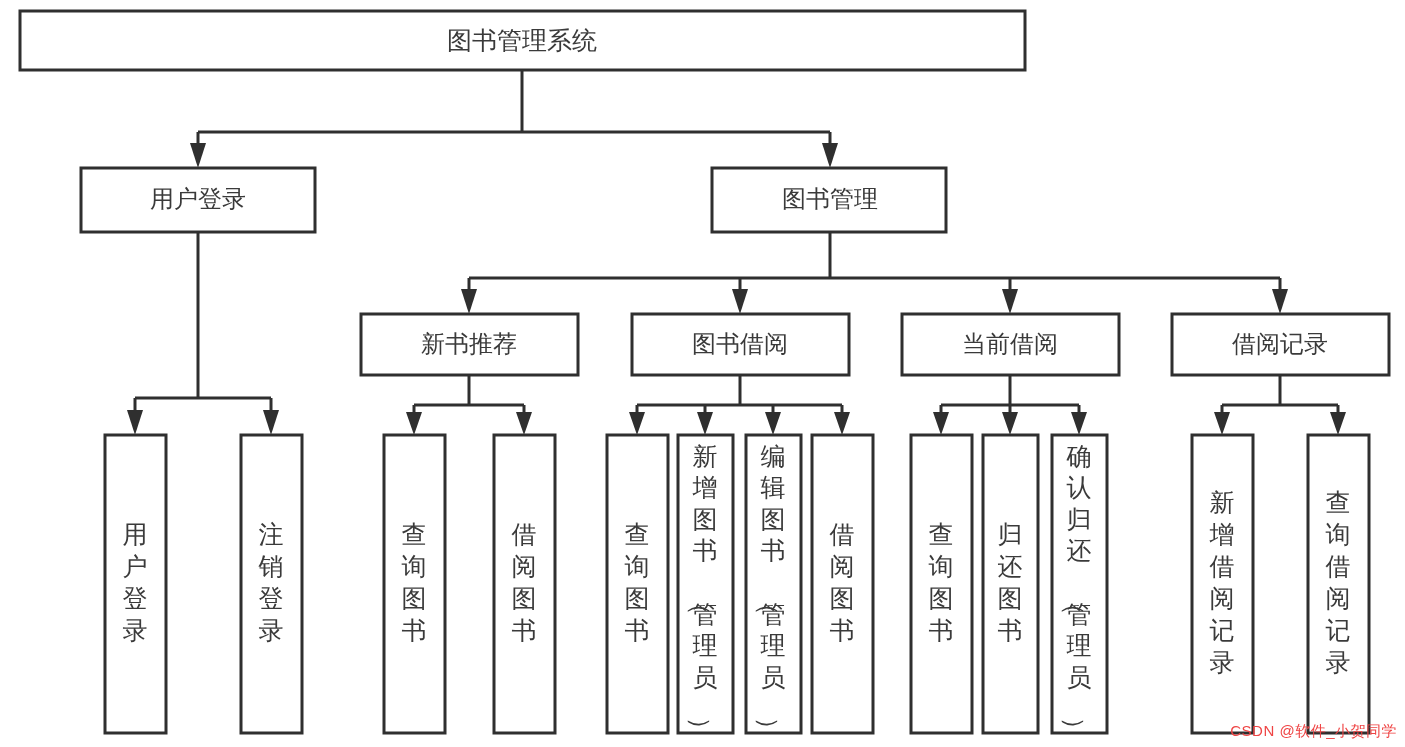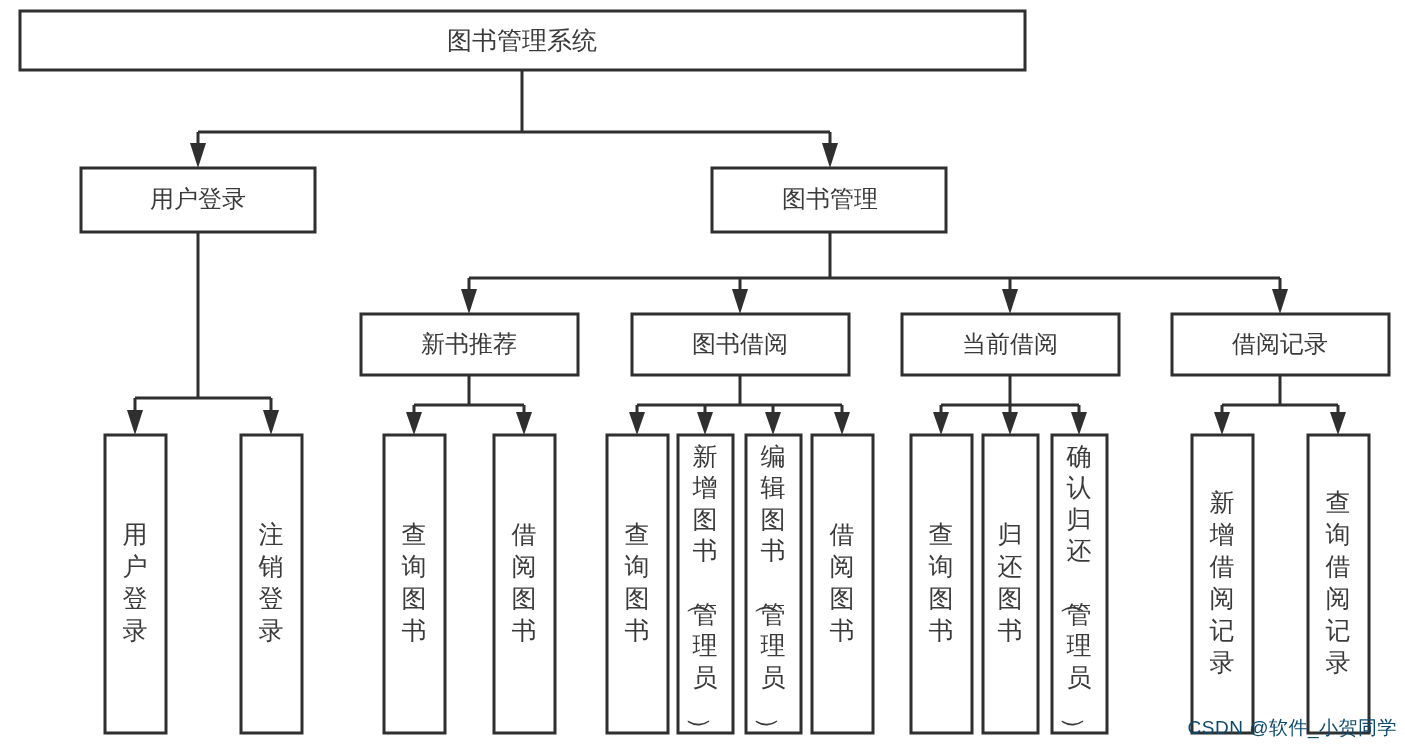--- a/index.html
+++ b/index.html
@@ -56,22 +56,22 @@
   }
   .label-v {
     font-size: 25px;
     letter-spacing: 0px;
   }
   .watermark {
     position: absolute;
     right: 8px;
     bottom: 6px;
     font-family: "Liberation Sans", "DejaVu Sans", sans-serif;
-    font-size: 19px;
-    color: #0c4a6e;
+    font-size: 15px;
+    color: #ef4444;
     white-space: nowrap;
     letter-spacing: 0.5px;
     pointer-events: none;
   }
 </style>
 </head>
 <body>
 
 <div id="diagram-root">
 

